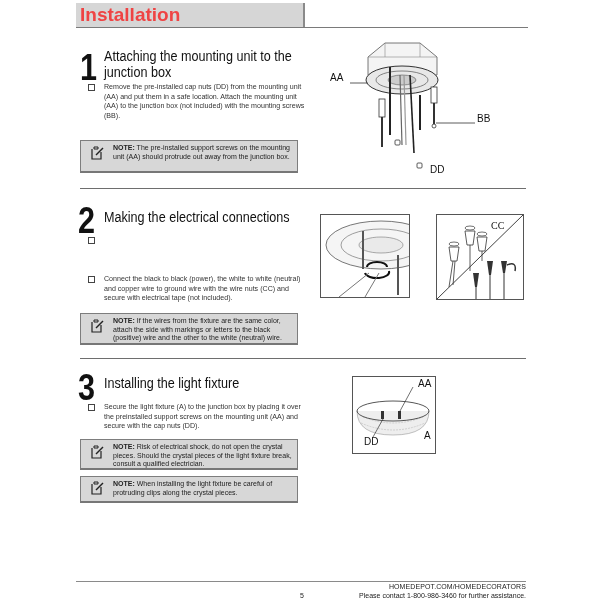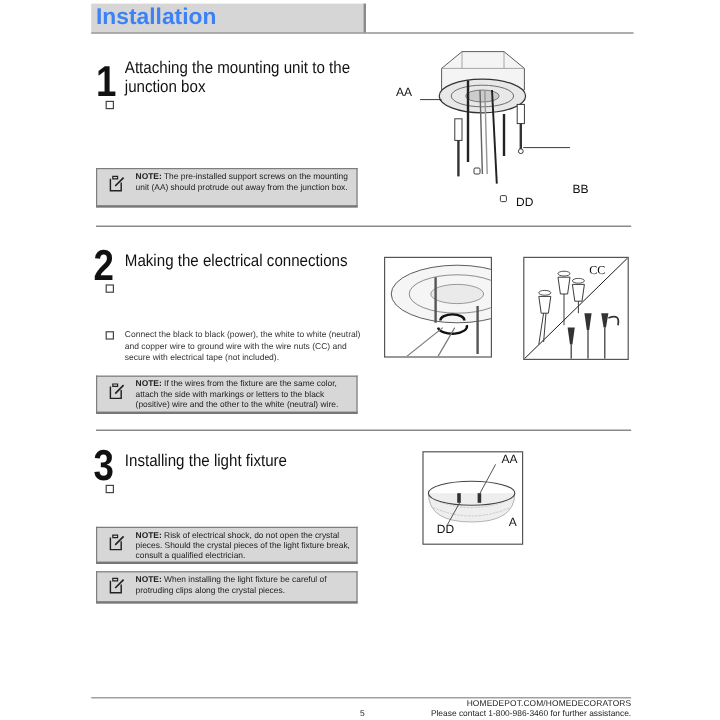--- a/index.html
+++ b/index.html
@@ -3,21 +3,21 @@
 <meta charset="utf-8">
 <style>
   html, body { margin:0; padding:0; background:#ffffff; }
   body { width:600px; height:600px; position:relative; overflow:hidden;
          font-family:"Liberation Sans", sans-serif; color:#222; }
   .abs { position:absolute; }
 
   
   .hdr-bar { left:76px; top:3px; width:227px; height:24px; background:#d6d6d6;
              border-right:2px solid #8a8a8a; }
-  .hdr-title { left:80px; top:3px; font-size:19px; font-weight:bold; color:#3b82f6; line-height:24px; }
+  .hdr-title { left:80px; top:3px; font-size:19px; font-weight:bold; color:#ef4444; line-height:24px; }
   .hdr-rule { left:76px; top:27px; width:452px; height:1px; background:#7a7a7a; }
 
   .sec-rule { height:1px; background:#6e6e6e; }
 
   .step-num { font-size:36px; font-weight:bold; color:#111; line-height:36px; letter-spacing:-1px; transform:scaleX(0.85); transform-origin:left top; }
   .step-title { font-size:14px; color:#111; line-height:17px; transform:scaleX(0.9); transform-origin:left top; white-space:nowrap; }
 
   .bullet { font-size:7.1px; line-height:9.6px; color:#333; }
   .bullet .box { position:absolute; left:0; top:1px; width:5px; height:5px; border:1px solid #444; }
   .bullet .txt { position:absolute; left:16px; top:0; width:208px; }
@@ -42,20 +42,21 @@
 <div class="abs hdr-bar"></div>
 <div class="abs hdr-title">Installation</div>
 <div class="abs hdr-rule"></div>
 
 <div class="abs step-num" style="left:80px;top:50px;">1</div>
 <div class="abs step-title" style="left:104px;top:48px;">Attaching the mounting unit to the</div>
 <div class="abs step-title" style="left:104px;top:64px;">junction box</div>
 
 <div class="abs bullet" style="left:88px;top:83px;width:230px;height:40px;">
   <span class="box"></span>
+  <span class="txt">Remove the pre-installed cap nuts (DD) from the mounting unit (AA) and put them in a safe location. Attach the mounting unit (AA) to the junction box (not included) with the mounting screws (BB).</span>
 </div>
 
 <div class="abs note" style="left:80px;top:140px;width:216px;height:30px;">
   <svg class="ico" viewBox="0 0 16 16">
     <path d="M3 4 L3 14 L12 14 L12 7" fill="none" stroke="#222" stroke-width="1.2"></path>
     <path d="M5 2 L9 2 L9 4 L5 4 Z" fill="none" stroke="#222" stroke-width="1"></path>
     <path d="M7 10 L14 3" stroke="#222" stroke-width="1.4"></path>
   </svg>
   <div class="ntxt"><b>NOTE:</b> <span>The pre-installed support screws on the mounting unit (AA) should protrude out away from the junction box.</span></div>
 </div>
@@ -75,21 +76,21 @@
   <rect x="39" y="64" width="6" height="18" fill="#fff" stroke="#333" stroke-width="0.8"></rect>
   <line x1="94" y1="52" x2="94" y2="90" stroke="#333" stroke-width="2"></line>
   <rect x="91" y="52" width="6" height="16" fill="#fff" stroke="#333" stroke-width="0.8"></rect>
   <circle cx="94" cy="91" r="2" fill="#fff" stroke="#333" stroke-width="0.8"></circle>
   <rect x="55" y="105" width="5" height="5" rx="1" fill="#fff" stroke="#333" stroke-width="0.8"></rect>
   <rect x="77" y="128" width="5" height="5" rx="1" fill="#fff" stroke="#333" stroke-width="0.8"></rect>
   <line x1="10" y1="48" x2="28" y2="48" stroke="#333" stroke-width="0.8"></line>
   <line x1="96" y1="88" x2="135" y2="88" stroke="#333" stroke-width="0.8"></line>
 </svg>
 <div class="abs lbl" style="left:330px;top:72px;">AA</div>
-<div class="abs lbl" style="left:477px;top:113px;margin-top:40px;">BB</div>
+<div class="abs lbl" style="left:477px;top:113px;">BB</div>
 <div class="abs lbl" style="left:430px;top:164px;">DD</div>
 
 <div class="abs sec-rule" style="left:80px;top:188px;width:446px;"></div>
 
 <div class="abs step-num" style="left:78px;top:203px;">2</div>
 <div class="abs step-title" style="left:104px;top:209px;">Making the electrical connections</div>
 
 <div class="abs bullet" style="left:88px;top:236px;width:230px;height:30px;">
   <span class="box"></span>
 </div>
@@ -145,20 +146,21 @@
 </div>
 <div class="abs lbl" style="left:491px;top:220px;font-family:Liberation Serif, serif;">CC</div>
 
 <div class="abs sec-rule" style="left:80px;top:358px;width:446px;"></div>
 
 <div class="abs step-num" style="left:78px;top:370px;">3</div>
 <div class="abs step-title" style="left:104px;top:375px;">Installing the light fixture</div>
 
 <div class="abs bullet" style="left:88px;top:403px;width:230px;height:30px;">
   <span class="box"></span>
+  <span class="txt">Secure the light fixture (A) to the junction box by placing it over the preinstalled support screws on the mounting unit (AA) and secure with the cap nuts (DD).</span>
 </div>
 
 <div class="abs note" style="left:80px;top:439px;width:216px;height:28px;">
   <svg class="ico" viewBox="0 0 16 16">
     <path d="M3 4 L3 14 L12 14 L12 7" fill="none" stroke="#222" stroke-width="1.2"></path>
     <path d="M5 2 L9 2 L9 4 L5 4 Z" fill="none" stroke="#222" stroke-width="1"></path>
     <path d="M7 10 L14 3" stroke="#222" stroke-width="1.4"></path>
   </svg>
   <div class="ntxt"><b>NOTE:</b> <span>Risk of electrical shock, do not open the crystal pieces. Should the crystal pieces of the light fixture break, consult a qualified electrician.</span></div>
 </div>

